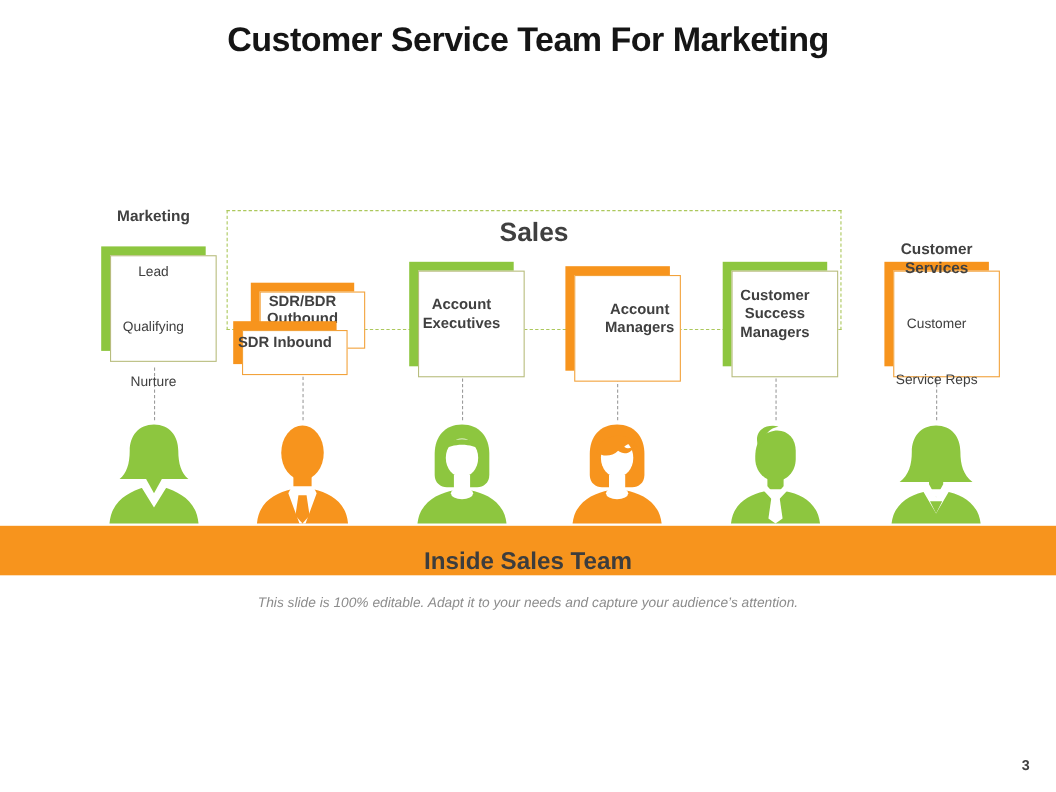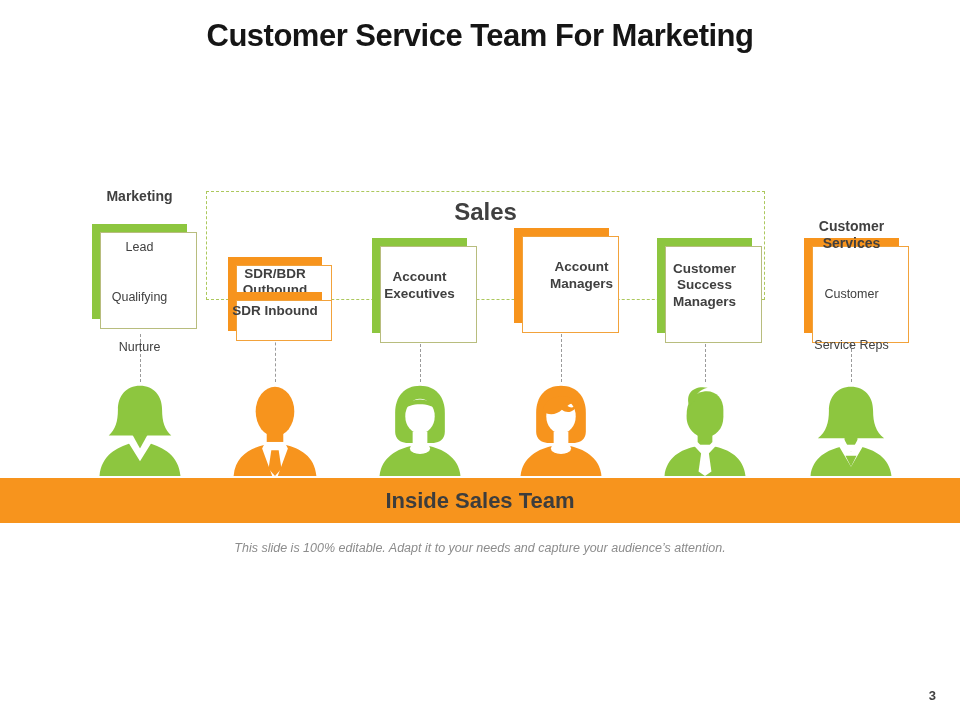--- a/index.html
+++ b/index.html
@@ -26,34 +26,34 @@
   .box.green{background:var(--green);}
   .box.orange{background:var(--orange);}
   .box.green::before{border:1px solid #b8bd7e;}
   .box.orange::before{border:1px solid #f2a23b;}
   .box-title{font-weight:bold;font-size:13.5px;}
   .box-line{font-size:12.5px;margin-top:35px;}
   .box-marketing .box-title,.box-customer-services .box-title{font-size:14px;}
 
   .box-marketing{left:92px;top:224px;width:95px;height:95px;}
   .box-sdr-outbound{left:228px;top:237px;width:94px;height:50px;margin-top:20px;}
-  .box-sdr-inbound{left:228px;top:292px;width:94px;height:39px;}
+  .box-sdr-inbound{left:212px;top:292px;width:94px;height:39px;}
   .box-account-executives{left:372px;top:238px;width:95px;height:95px;}
-  .box-account-managers{left:514px;top:228px;width:95px;height:95px;padding-left:40px;}
+  .box-account-managers{left:514px;top:242px;width:95px;height:95px;padding-left:40px;}
   .box-customer-success{left:657px;top:238px;width:95px;height:95px;}
   .box-customer-services{left:804px;top:238px;width:95px;height:95px;}
 
   .connector{position:absolute;width:0;border-left:1px dashed var(--connector-gray);
     top:334px;height:48px;z-index:0;}
 
   .person{position:absolute;top:382px;width:92px;height:96px;z-index:1;}
   .pf-green{fill:var(--green);} .pf-orange{fill:var(--orange);} .pw{fill:#ffffff;}
 
   .banner{position:absolute;left:0;top:478px;width:960px;height:45px;background:var(--orange);
-    display:flex;align-items:center;justify-content:center;z-index:2;}
+    display:flex;align-items:flex-end;justify-content:center;z-index:2;}
   .banner-label{font-size:22px;font-weight:bold;color:#3D3D3D;}
 
   .footer-note{position:absolute;left:0;top:541px;width:100%;text-align:center;
     font-size:12.5px;font-style:italic;color:var(--caption-gray);}
 
   .page-number{position:absolute;right:24px;top:688px;font-size:13px;font-weight:bold;
     color:var(--text-dark);}
 </style>
 </head>
 <body>

